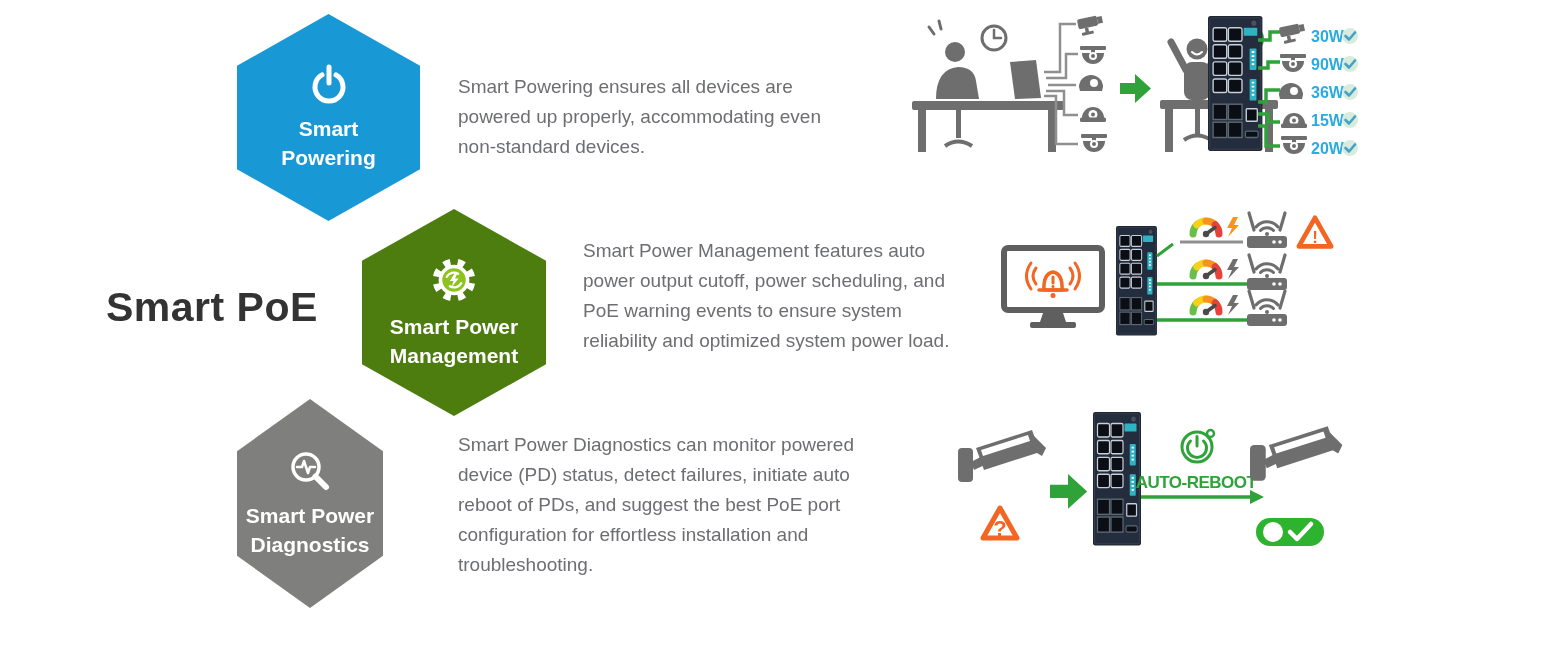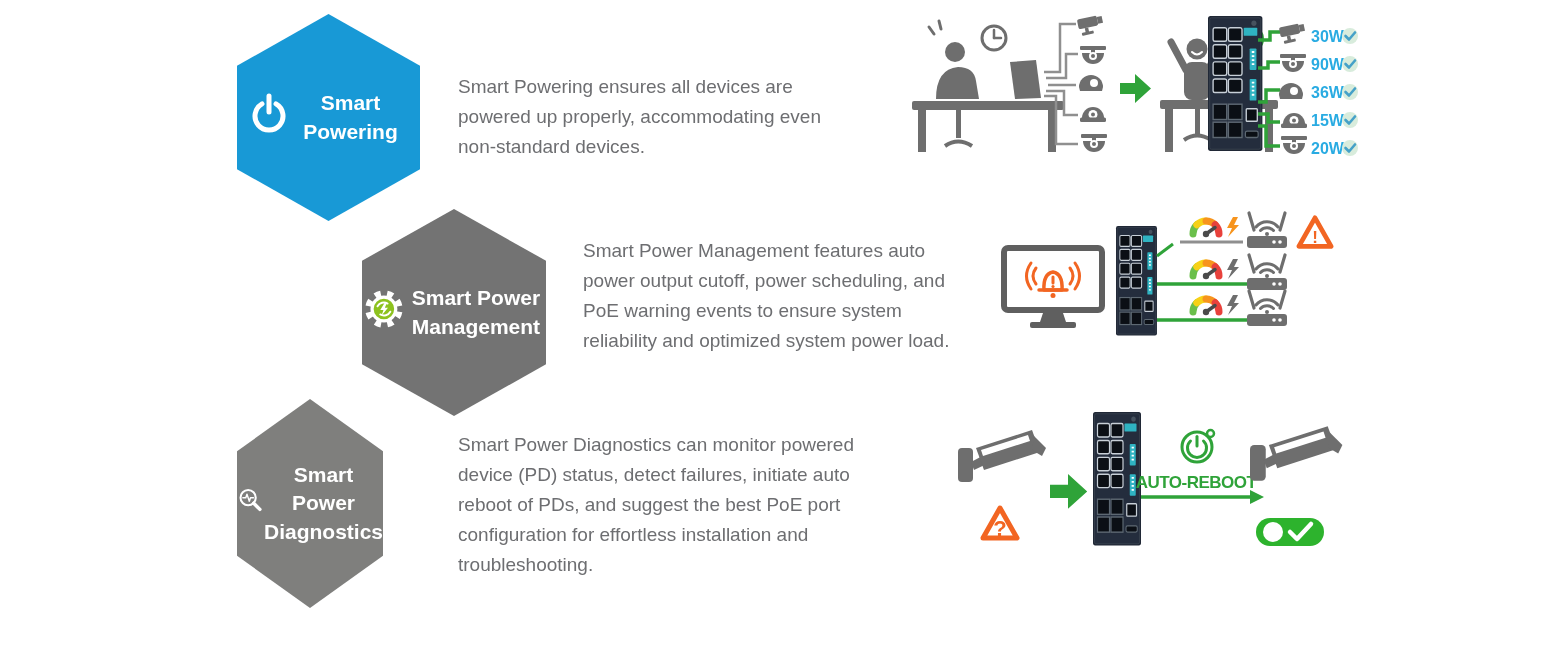--- a/index.html
+++ b/index.html
@@ -2,25 +2,25 @@
 <html><head>
 <meta charset="utf-8">
 <style>
   html,body { margin:0; padding:0; background:#fff; }
   body { font-family:"Liberation Sans", sans-serif; }
   .stage { position:relative; width:1553px; height:653px; background:#fff; overflow:hidden; }
 
   .page-title { position:absolute; left:106px; top:284px; margin:0;
     font-size:41px; font-weight:bold; color:#333333; letter-spacing:0.5px; }
 
-  .hex { position:absolute; display:flex; align-items:center;
+  .hex { position:absolute; display:flex; flex-direction:column; align-items:center;
     justify-content:center; color:#fff;
     clip-path:polygon(50% 0%, 100% 25%, 100% 75%, 50% 100%, 0% 75%, 0% 25%); }
   .hex1 { left:237px; top:14px;  width:183px; height:207px; background:#1899d6; }
-  .hex2 { left:362px; top:209px; width:184px; height:207px; background:#737373; }
+  .hex2 { left:362px; top:209px; width:184px; height:207px; background:#4d7c0f; }
   .hex3 { left:237px; top:399px; width:146px; height:209px; background:#7f7f7d; }
   .hex-icon { margin-bottom:8px; }
   .hex-label { font-weight:bold; font-size:21px; line-height:1.35; text-align:center; width:160px; }
 
   .desc { position:absolute; margin:0; font-size:19px; line-height:30px; color:#6d6e71; }
   .desc1 { left:458px; top:72px;  width:400px; }
   .desc2 { left:583px; top:236px; width:392px; }
   .desc3 { left:458px; top:430px; width:444px; }
 
   .illus { position:absolute; }
@@ -116,20 +116,21 @@
       <g id="cam-big" fill="#6e6e6e">
         <rect x="0" y="22" width="15" height="34" rx="4"></rect>
         <polygon points="13,36 30,27 33,36 16,44"></polygon>
         <polygon points="18,22 74,4 82,26 26,44"></polygon>
         <polygon points="23,24 70,9 72,15 25,30" fill="#fff"></polygon>
         <polygon points="76,10 88,22 84,30 74,24"></polygon>
       </g>
     </defs>
   </svg>
 
+  <h1 class="page-title">Smart PoE</h1>
 
   <div class="hex hex1">
     <svg class="hex-icon" width="44" height="44" viewBox="0 0 44 44">
       <path d="M29,11.9 A14,14 0 1 1 15,11.9" fill="none" stroke="#fff" stroke-width="5" stroke-linecap="round"></path>
       <line x1="22" y1="4" x2="22" y2="20" stroke="#fff" stroke-width="5" stroke-linecap="round"></line>
     </svg>
     <div class="hex-label" style="width:120px;">Smart Powering</div>
   </div>
 
   <div class="hex hex2">

